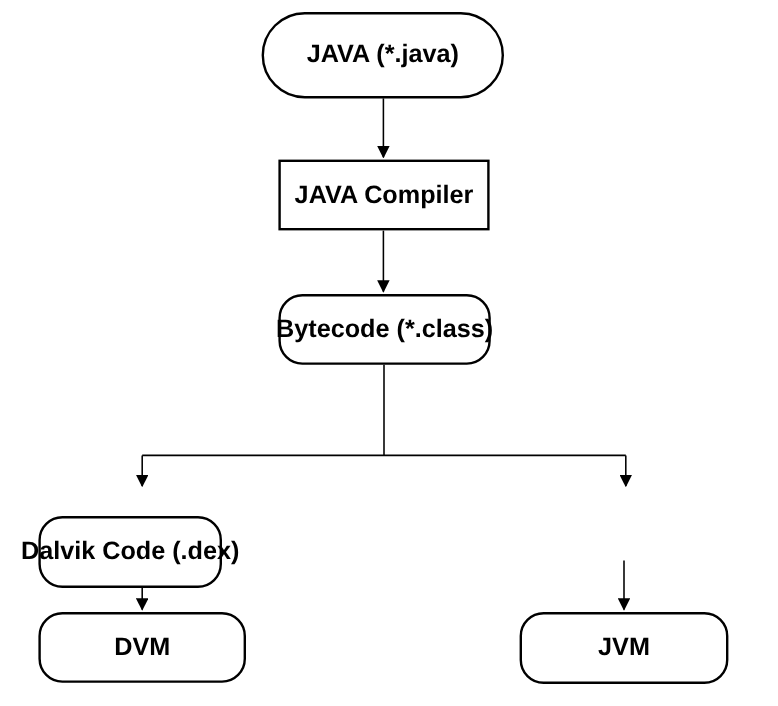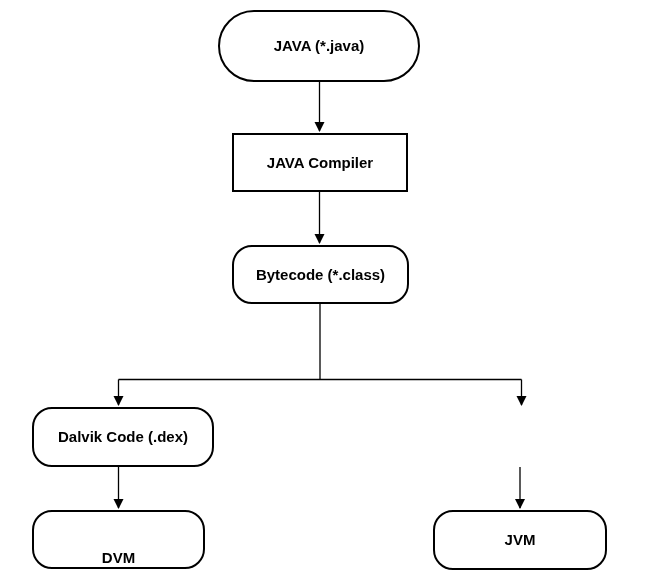--- a/index.html
+++ b/index.html
@@ -26,36 +26,36 @@
     position: absolute;
     display: flex;
     align-items: center;
     justify-content: center;
     background: #ffffff;
     border: 2px solid #000000;
     box-sizing: border-box;
     z-index: 2;
   }
   .node .label {
-    font-size: 15px;
+    font-size: 21px;
     font-weight: bold;
     color: #000000;
     text-align: center;
     line-height: 1.2;
     white-space: nowrap;
   }
   .shape-stadium  { border-radius: 36px; }
   .shape-rounded  { border-radius: 20px; }
   .shape-rect     { border-radius: 0; }
 
   #node-java-source  { left: 218px; top: 10px;  width: 202px; height: 72px; }
   #node-java-compiler{ left: 232px; top: 133px; width: 176px; height: 59px; }
   #node-bytecode     { left: 232px; top: 245px; width: 177px; height: 59px; }
-  #node-dalvik-code  { left: 32px;  top: 407px; width: 182px; height: 60px; }
-  #node-dvm          { left: 32px;  top: 510px; width: 173px; height: 59px; align-items: flex-end; }
+  #node-dalvik-code  { left: 32px;  top: 430px; width: 153px; height: 60px; }
+  #node-dvm          { left: 32px;  top: 510px; width: 173px; height: 59px; }
   #node-jar          { left: 433px; top: 407px; width: 174px; height: 60px; }
   #node-jvm          { left: 433px; top: 510px; width: 174px; height: 60px; }
 </style>
 </head>
 <body>
 
 <div class="canvas">
 
   <svg class="edges-layer" width="648" height="588" viewBox="0 0 648 588" xmlns="http://www.w3.org/2000/svg">
     <defs>

